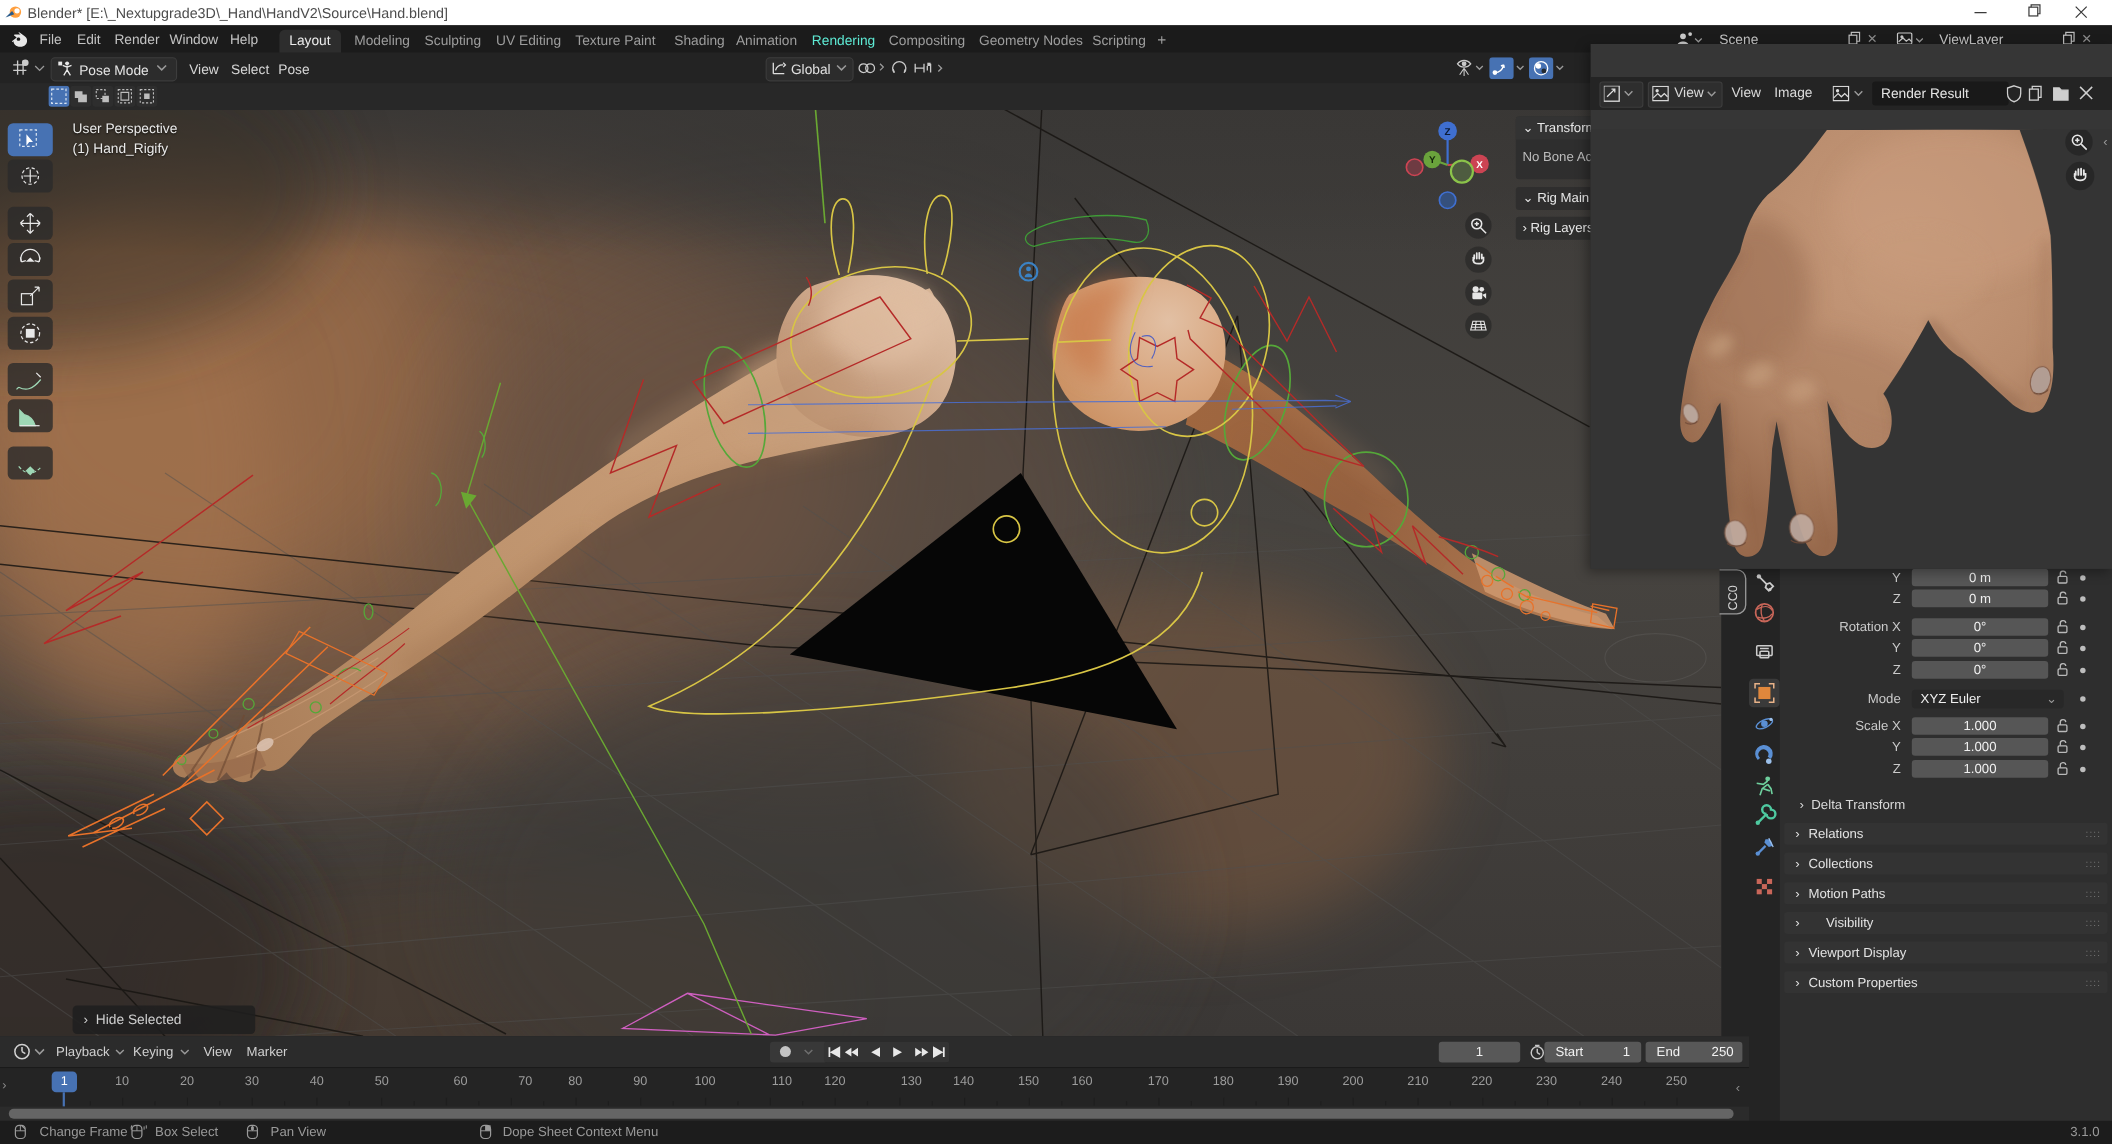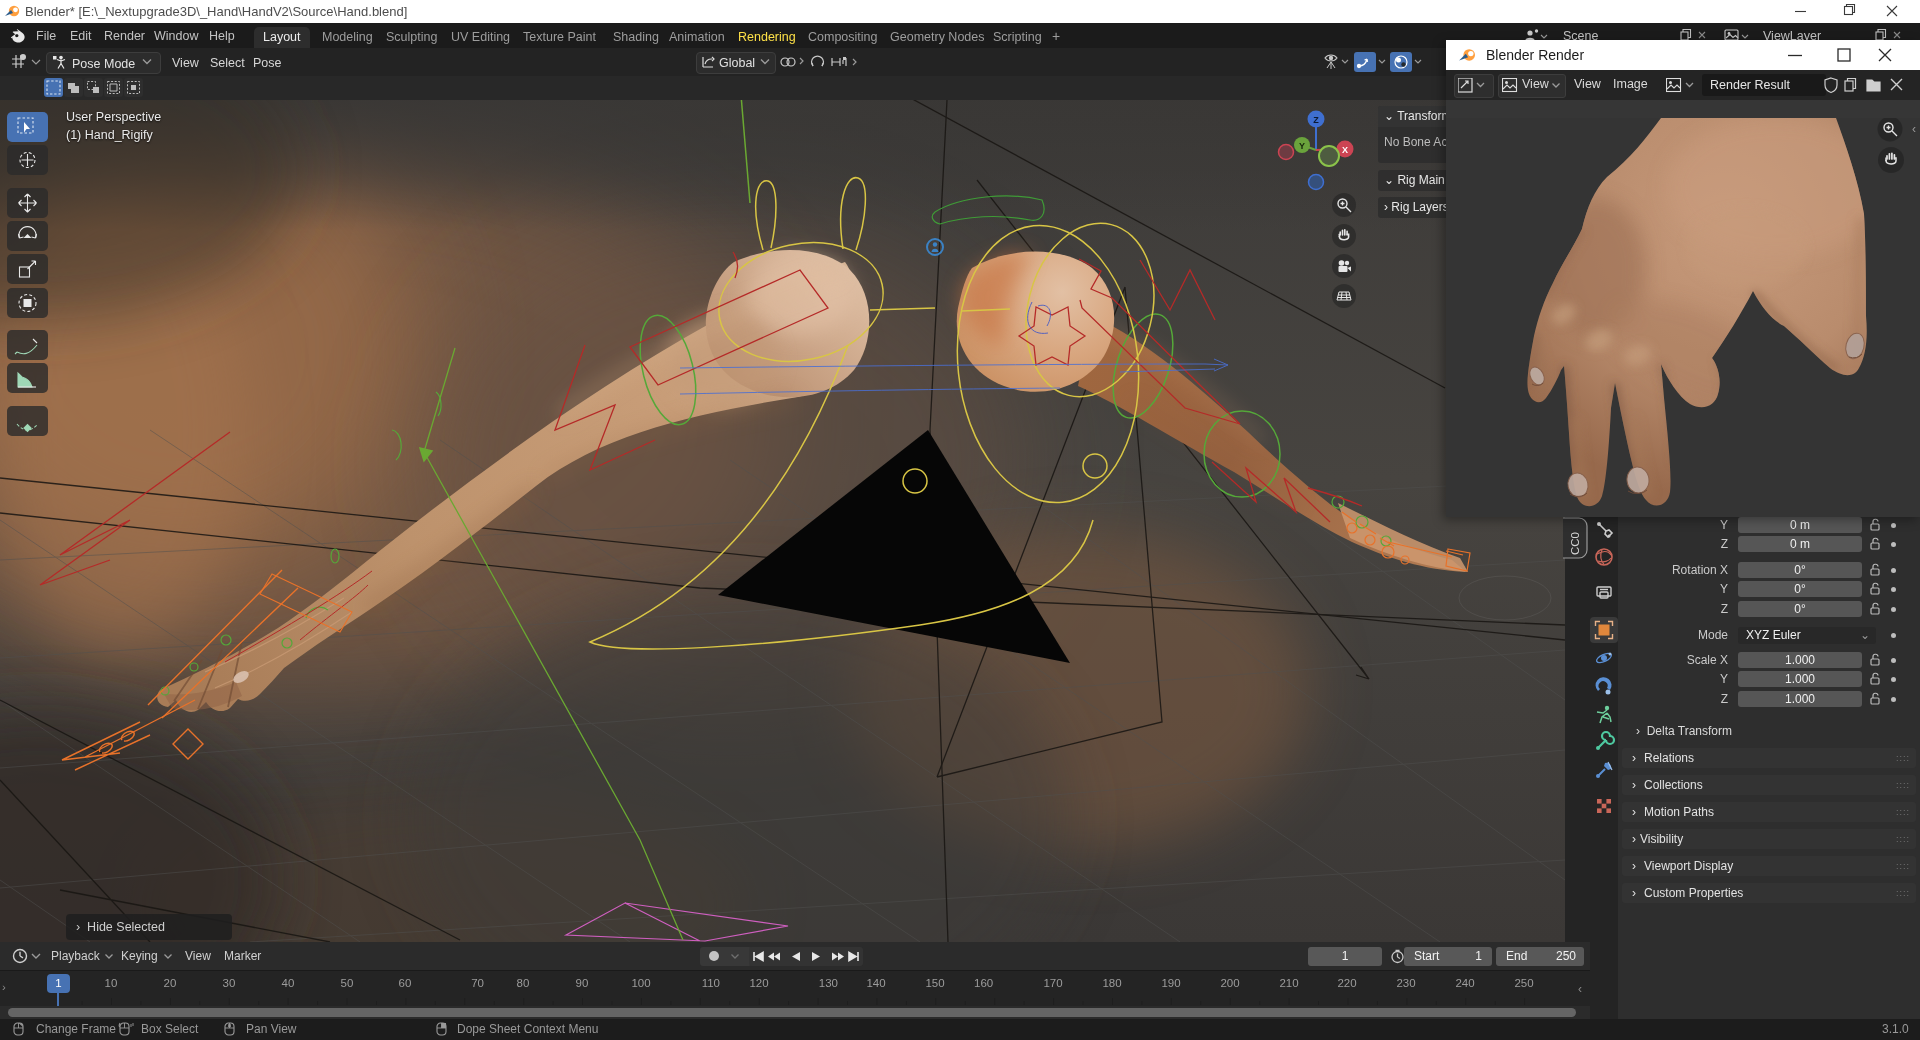--- a/index.html
+++ b/index.html
@@ -34,21 +34,21 @@
   <div class="abs txt" style="left:154px;top:6px">Window</div>
   <div class="abs txt" style="left:209px;top:6px">Help</div>
   <div class="abs" style="left:254px;top:4px;width:56px;height:21px;background:#2d2d2d;border-radius:5px 5px 0 0"></div>
   <div class="abs txt" style="left:263px;top:7px;color:#ececec">Layout</div>
   <div class="abs txt" style="left:322px;top:7px;color:#9d9d9d">Modeling</div>
   <div class="abs txt" style="left:386px;top:7px;color:#9d9d9d">Sculpting</div>
   <div class="abs txt" style="left:451px;top:7px;color:#9d9d9d">UV Editing</div>
   <div class="abs txt" style="left:523px;top:7px;color:#9d9d9d">Texture Paint</div>
   <div class="abs txt" style="left:613px;top:7px;color:#9d9d9d">Shading</div>
   <div class="abs txt" style="left:669px;top:7px;color:#9d9d9d">Animation</div>
-  <div class="abs txt" style="left:738px;top:7px;color:#fde047">Rendering</div>
+  <div class="abs txt" style="left:738px;top:7px;color:#5eead4">Rendering</div>
   <div class="abs txt" style="left:808px;top:7px;color:#9d9d9d">Compositing</div>
   <div class="abs txt" style="left:890px;top:7px;color:#9d9d9d">Geometry Nodes</div>
   <div class="abs txt" style="left:993px;top:7px;color:#9d9d9d">Scripting</div>
   <div class="abs txt" style="left:1052px;top:5px;color:#9d9d9d;font-size:14px">+</div>
   <svg class="abs" style="left:1523px;top:4px" width="400px" height="18" viewBox="0 0 400 18">
     <g fill="none" stroke="#c8c8c8" stroke-width="1.1">
       <circle cx="7" cy="6" r="2.6" fill="#c8c8c8" stroke="none"></circle>
       <path d="M2,14 C2,9.5 12,9.5 12,14 Z" fill="#c8c8c8" stroke="none"></path>
       <circle cx="13.5" cy="4" r="1.7" fill="#c8c8c8" stroke="none"></circle>
       <path d="M18,8 l3,3 l3,-3" fill="none" stroke="#9a9a9a"></path>
@@ -610,21 +610,21 @@
         </g>
       </svg>
     <div class="abs" style="left:273px;top:649px;width:5px;height:5px;border-radius:50%;background:#bdbdbd"></div>
     <div class="abs txt" style="left:0;top:580px;width:110px;text-align:right">Mode</div>
     <div class="abs" style="left:120px;top:579px;width:130px;height:17px;background:#282828;border-radius:3px;color:#f0f0f0;line-height:17px;padding-left:8px">XYZ Euler<span style="float:right;margin-right:6px;color:#999">⌄</span></div>
     <div class="abs" style="left:273px;top:585px;width:5px;height:5px;border-radius:50%;background:#bdbdbd"></div>
     <div class="abs txt" style="left:18px;top:676px;color:#dadada">› &nbsp;Delta Transform</div>
     <div class="abs" style="left:4px;top:700px;width:294px;height:20px;background:#333333;border-radius:3px;color:#e2e2e2;line-height:20px"><span style="margin-left:10px">›</span><span style="margin-left:8px">Relations</span><span style="float:right;margin-right:6px;color:#777;font-size:9px;letter-spacing:1px">::::</span></div>
     <div class="abs" style="left:4px;top:727px;width:294px;height:20px;background:#333333;border-radius:3px;color:#e2e2e2;line-height:20px"><span style="margin-left:10px">›</span><span style="margin-left:8px">Collections</span><span style="float:right;margin-right:6px;color:#777;font-size:9px;letter-spacing:1px">::::</span></div>
     <div class="abs" style="left:4px;top:754px;width:294px;height:20px;background:#333333;border-radius:3px;color:#e2e2e2;line-height:20px"><span style="margin-left:10px">›</span><span style="margin-left:8px">Motion Paths</span><span style="float:right;margin-right:6px;color:#777;font-size:9px;letter-spacing:1px">::::</span></div>
-    <div class="abs" style="left:4px;top:781px;width:294px;height:20px;background:#333333;border-radius:3px;color:#e2e2e2;line-height:20px"><span style="margin-left:10px">›</span><span style="margin-left:4px">Visibility</span><span style="float:right;margin-right:6px;color:#777;font-size:9px;letter-spacing:1px">::::</span></div>
+    <div class="abs" style="left:4px;top:781px;width:294px;height:20px;background:#333333;border-radius:3px;color:#e2e2e2;line-height:20px"><span style="margin-left:10px">›</span><span style="margin-left:24px">Visibility</span><span style="float:right;margin-right:6px;color:#777;font-size:9px;letter-spacing:1px">::::</span></div>
     <div class="abs" style="left:4px;top:808px;width:294px;height:20px;background:#333333;border-radius:3px;color:#e2e2e2;line-height:20px"><span style="margin-left:10px">›</span><span style="margin-left:8px">Viewport Display</span><span style="float:right;margin-right:6px;color:#777;font-size:9px;letter-spacing:1px">::::</span></div>
     <div class="abs" style="left:4px;top:835px;width:294px;height:20px;background:#333333;border-radius:3px;color:#e2e2e2;line-height:20px"><span style="margin-left:10px">›</span><span style="margin-left:8px">Custom Properties</span><span style="float:right;margin-right:6px;color:#777;font-size:9px;letter-spacing:1px">::::</span></div>
   </div>
 </div>
 
 <div class="abs" id="timeline" style="left:0;top:942px;width:1590px;height:77px;background:#242424;font-size:12px;color:#d0d0d0">
   <div class="abs" style="left:0;top:0;width:1590px;height:28px;background:#2b2b2b;border-bottom:1px solid #1a1a1a"></div>
   <svg class="abs" style="left:12px;top:6px" width="60" height="17" viewBox="0 0 60 17">
     <circle cx="8" cy="8" r="6.5" fill="none" stroke="#cfcfcf" stroke-width="1.4"></circle>
       <path d="M8,8 L8,3.8 M8,8 l3,1.8" stroke="#cfcfcf" stroke-width="1.4"></path>
@@ -664,21 +664,21 @@
       </g>
     </svg>
   <div class="abs" style="left:1404px;top:5px;width:88px;height:19px;background:#585858;border-radius:3px;line-height:19px;color:#f2f2f2"><span style="margin-left:10px">Start</span><span style="float:right;margin-right:10px">1</span></div>
   <div class="abs" style="left:1496px;top:5px;width:88px;height:19px;background:#585858;border-radius:3px;line-height:19px;color:#f2f2f2"><span style="margin-left:10px">End</span><span style="float:right;margin-right:8px">250</span></div>
   <div class="abs" style="left:0;top:29px;width:1590px;height:35px;background:#242424;color:#9c9c9c;font-size:11.5px">
   <div class="abs txt" style="left:91px;top:6px;width:40px;text-align:center">10</div>
       <div class="abs txt" style="left:150px;top:6px;width:40px;text-align:center">20</div>
       <div class="abs txt" style="left:209px;top:6px;width:40px;text-align:center">30</div>
       <div class="abs txt" style="left:268px;top:6px;width:40px;text-align:center">40</div>
       <div class="abs txt" style="left:327px;top:6px;width:40px;text-align:center">50</div>
-      <div class="abs txt" style="left:385px;top:6px;width:40px;text-align:center">60</div>
+      <div class="abs txt" style="left:385px;top:6px;width:40px;text-align:right">60</div>
       <div class="abs txt" style="left:444px;top:6px;width:40px;text-align:right">70</div>
       <div class="abs txt" style="left:503px;top:6px;width:40px;text-align:center">80</div>
       <div class="abs txt" style="left:562px;top:6px;width:40px;text-align:center">90</div>
       <div class="abs txt" style="left:621px;top:6px;width:40px;text-align:center">100</div>
       <div class="abs txt" style="left:680px;top:6px;width:40px;text-align:right">110</div>
       <div class="abs txt" style="left:739px;top:6px;width:40px;text-align:center">120</div>
       <div class="abs txt" style="left:798px;top:6px;width:40px;text-align:right">130</div>
       <div class="abs txt" style="left:856px;top:6px;width:40px;text-align:center">140</div>
       <div class="abs txt" style="left:915px;top:6px;width:40px;text-align:center">150</div>
       <div class="abs txt" style="left:974px;top:6px;width:40px;text-align:left">160</div>
@@ -779,35 +779,20 @@
     </g>
   </svg>
   <div class="abs txt" style="left:36px;top:3px">Change Frame</div>
   <div class="abs txt" style="left:141px;top:3px">Box Select</div>
   <div class="abs txt" style="left:246px;top:3px">Pan View</div>
   <div class="abs txt" style="left:457px;top:3px">Dope Sheet Context Menu</div>
   <div class="abs txt" style="left:1882px;top:3px">3.1.0</div>
 </div>
 
 <div class="abs" id="floatwin" style="left:1446px;top:40px;width:474px;height:477px;background:#363636;box-shadow:-3px 3px 10px rgba(0,0,0,0.35);">
-  <div class="abs" style="left:0;top:0;width:474px;height:30px;background:#ffffff">
-    <svg class="abs" style="left:12px;top:6px" width="19" height="19" viewBox="0 0 17 17">
-      <circle cx="10" cy="8" r="5.2" fill="#ff9f3e"></circle>
-        <circle cx="11.5" cy="6.8" r="2.4" fill="#fff"></circle>
-      <path d="M1,13 L7,7 L9,10 Z" fill="#2a5b8a"></path>
-    </svg>
-    <div class="abs txt" style="left:40px;top:7px;font-size:14px;color:#1b1b1b">Blender Render</div>
-    <svg class="abs" style="left:330px;top:0" width="144" height="30" viewBox="0 0 144 30">
-      <g stroke="#2a2a2a" stroke-width="1.3" fill="none">
-        <path d="M12,15.5 L26,15.5"></path>
-        <rect x="62" y="9" width="12" height="12"></rect>
-        <path d="M103,9 L115,21 M115,9 L103,21"></path>
-      </g>
-    </svg>
-  </div>
   <div class="abs" style="left:0;top:30px;width:474px;height:30px;background:#242424">
     <div class="abs" style="left:8px;top:4px;width:38px;height:22px;background:#2e2e2e;border:1px solid #3d3d3d;border-radius:3px"></div>
     <svg class="abs" style="left:12px;top:8px" width="30" height="15" viewBox="0 0 30 15">
       <rect x="0" y="0" width="14" height="14" fill="none" stroke="#ddd" stroke-width="1.2"></rect>
         <path d="M3,10 L10,3 M7,3 h3 v3" stroke="#ddd" stroke-width="1.2" fill="none"></path>
       <path d="M19,5 l3.5,3.5 3.5,-3.5" stroke="#9a9a9a" stroke-width="1.3" fill="none"></path>
     </svg>
     <div class="abs" style="left:52px;top:4px;width:66px;height:22px;background:#2e2e2e;border:1px solid #3d3d3d;border-radius:3px"></div>
     <svg class="abs" style="left:56px;top:8px" width="16" height="15" viewBox="0 0 16 15">
       <rect x="0.5" y="0.5" width="14" height="13" fill="none" stroke="#ddd" stroke-width="1.1"></rect>

